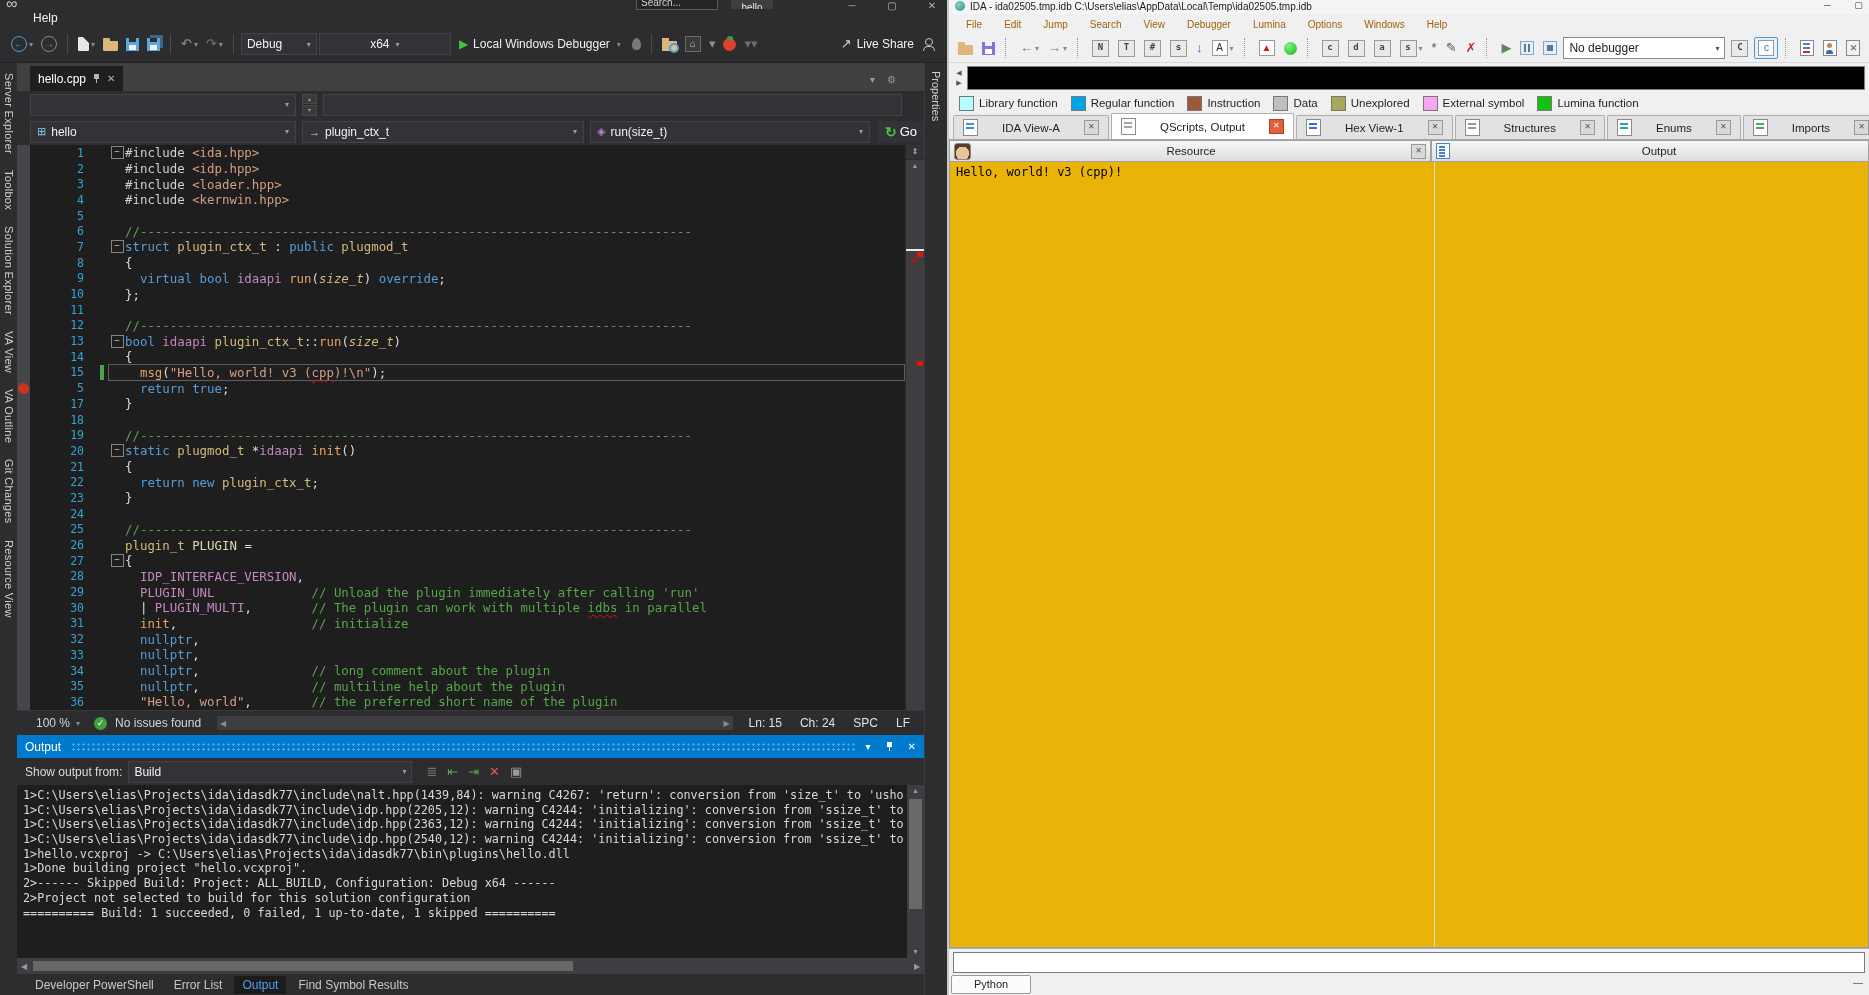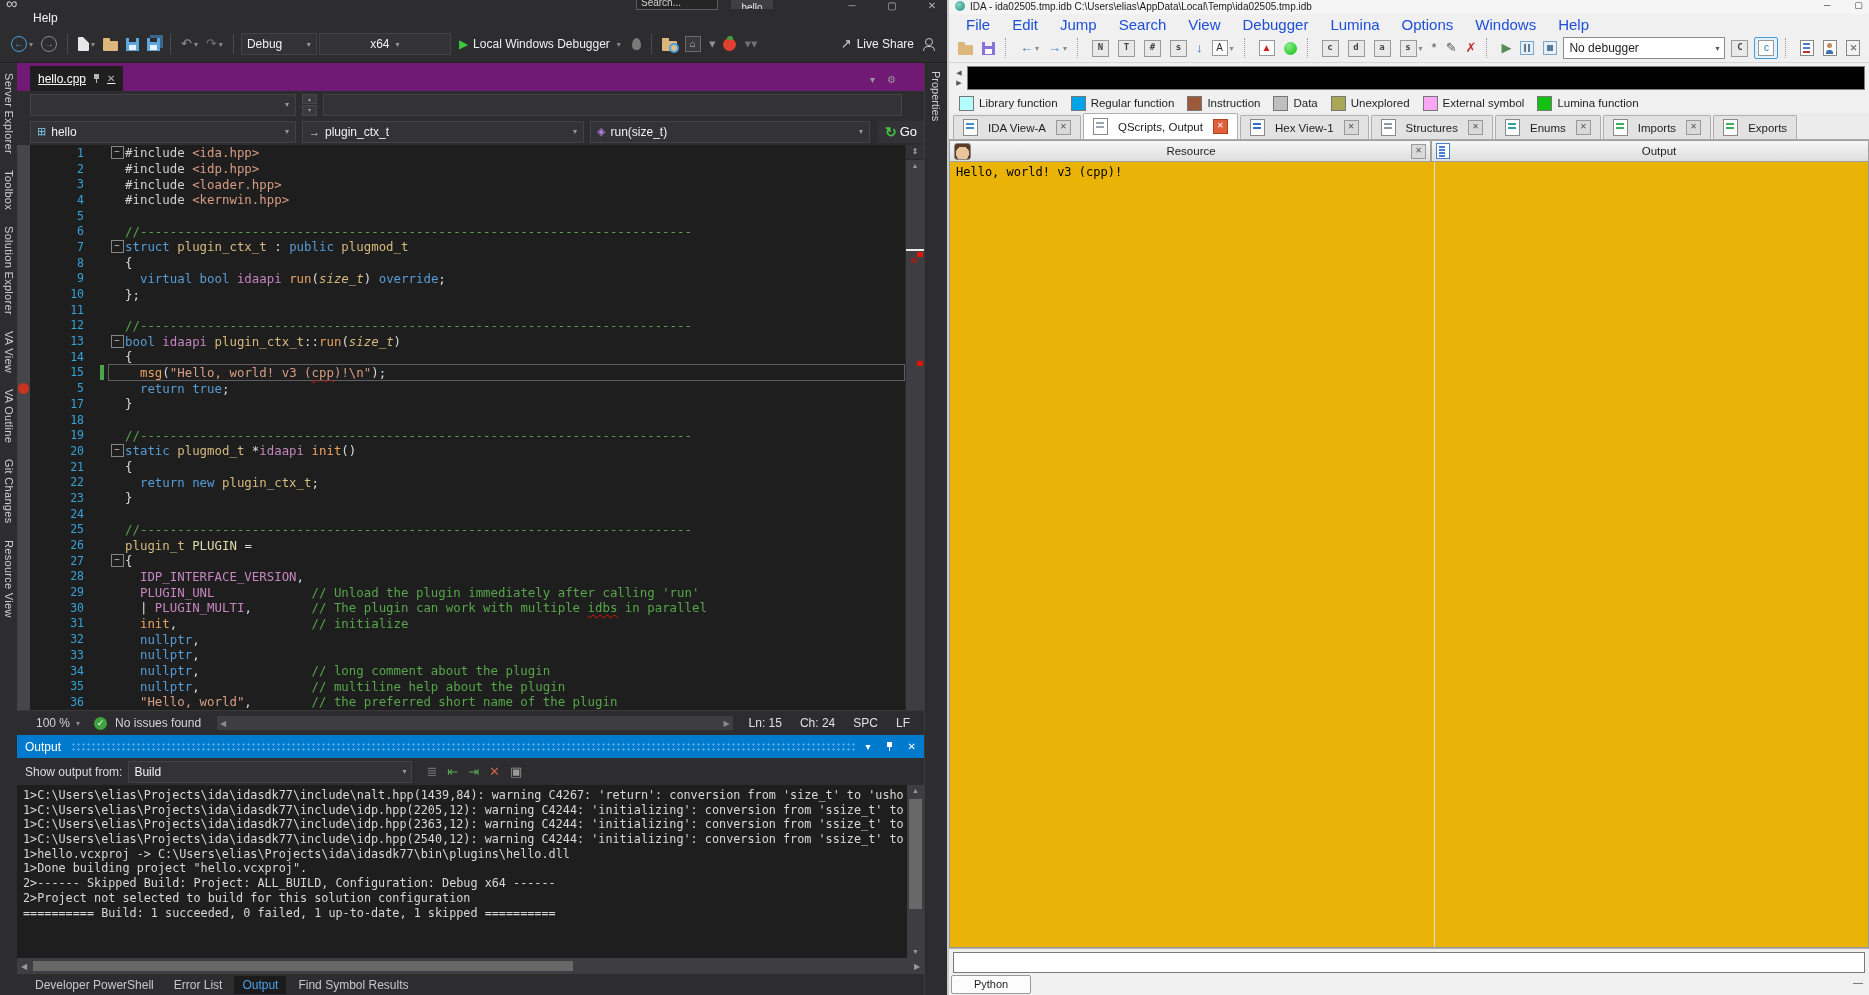--- a/index.html
+++ b/index.html
@@ -73,21 +73,21 @@
   
   .vs-main{flex:1;display:flex;min-height:0;}
   .vs-strip{width:17px;flex:none;background:#2d2d30;display:flex;flex-direction:column;align-items:center;padding-top:10px;gap:16px;overflow:hidden;}
   .vstrip-tab{writing-mode:vertical-rl;font-size:11px;color:#d0d0d0;white-space:nowrap;letter-spacing:.3px;}
   .vs-center{flex:1;display:flex;flex-direction:column;position:relative;min-width:0;}
   .gutterband{position:absolute;left:0;top:0;width:13px;height:648px;background:#46464a;z-index:1;}
   .bp-dot{position:absolute;left:1px;width:11px;height:11px;border-radius:50%;background:#c9331f;z-index:2;}
   .vs-props{width:22px;flex:none;background:#2d2d30;border-left:1px solid #3a3a3d;display:flex;flex-direction:column;align-items:center;padding-top:8px;}
   .props-tab{writing-mode:vertical-rl;font-size:11px;color:#d0d0d0;white-space:nowrap;}
   
-  .tabrow{height:28px;flex:none;display:flex;align-items:flex-end;background:#701a75;padding-left:13px;position:relative;z-index:2;text-decoration:underline;}
+  .tabrow{height:28px;flex:none;display:flex;align-items:flex-end;background:#404040;padding-left:13px;position:relative;z-index:2;}
   .doctab{height:25px;background:#1f1f20;display:flex;align-items:center;gap:6px;padding:0 8px;color:#ffffff;}
   .doctab .pin{position:relative;width:9px;height:11px;}
   .doctab .pin:before{content:"";position:absolute;left:2px;top:1px;width:5px;height:5px;background:#b5b5b5;}
   .doctab .pin:after{content:"";position:absolute;left:4px;top:6px;width:1px;height:4px;background:#b5b5b5;}
   .doctab .tx{color:#b5b5b5;font-size:10px;}
   .tabrow-right{position:absolute;right:28px;bottom:6px;display:flex;gap:12px;color:#9a9a9a;}
   .tabrow-right .g{font-size:10px;}
   
   .navrow{height:27px;flex:none;display:flex;align-items:center;background:#2d2d30;padding-left:13px;gap:6px;position:relative;z-index:2;}
   .navbox{height:20px;background:#333337;border:1px solid #434346;display:flex;align-items:center;padding:0 6px;gap:5px;}
@@ -148,38 +148,38 @@
   .btabs{height:22px;flex:none;background:#2d2d30;display:flex;align-items:center;gap:4px;padding-left:10px;position:relative;z-index:2;}
   .btab{padding:2px 8px;color:#c8c8c8;font-size:12px;}
   .btab.active{color:#4ba0e8;background:#1b1b1c;}
   
   #ida{width:920px;height:995px;background:#f0f0f0;color:#1e1e1e;display:flex;flex-direction:column;border-left:2px solid #c9c9c9;font-size:12px;}
   .ida-title{height:13px;flex:none;display:flex;align-items:flex-start;gap:5px;padding:1px 6px 0 6px;background:#f5f5f5;position:relative;}
   .ida-logo{width:10px;height:10px;border-radius:50%;background:radial-gradient(circle at 35% 35%,#7fd4c8,#2a8f7f);flex:none;}
   .ida-title .tt{font-size:10px;color:#1a1a1a;white-space:nowrap;overflow:hidden;}
   .ida-winbtns{position:absolute;right:6px;top:0;display:flex;gap:24px;color:#333;font-size:9px;}
   .ida-menubar{height:20px;flex:none;display:flex;align-items:center;gap:4px;padding:0 8px;background:#f0f0f0;}
-  .ida-menuitem{padding:0 9px;color:#1d4ed8;font-size:15px;}
+  .ida-menuitem{padding:0 9px;color:#a16207;font-size:10px;}
   .ida-toolbar{height:28px;flex:none;display:flex;align-items:center;gap:3px;padding:0 6px;background:#f0f0f0;border-bottom:1px solid #d8d8d8;}
   .ida-toolbar .tbtn .glyph{color:#333;}
   .ida-toolbar .glyph.boxed{background:#fdfdfd;border-color:#9a9a9a;}
   .ida-toolbar .tbtn.act{border:1px solid #4a9ad8;background:#e4f1fb;border-radius:2px;}
   .isep{width:4px;height:20px;border-left:1px dotted #9a9a9a;margin:0 4px;flex:none;}
   .icombo{height:20px;background:#fff;border:1px solid #8a8a8a;display:flex;align-items:center;padding:0 5px;justify-content:space-between;flex:none;}
   .icombo .combo-label{color:#1e1e1e;font-size:12px;}
   .icombo .combo-caret{color:#555;font-size:8px;margin-left:6px;}
   .navband{height:30px;flex:none;display:flex;align-items:center;gap:2px;padding:0 4px;background:#f0f0f0;}
   .nav-arrows{width:12px;display:flex;flex-direction:column;gap:2px;color:#555;font-size:7px;line-height:8px;text-align:center;}
   .bandblack{flex:1;height:22px;background:#000;border:1px solid #808080;}
   .legend{height:20px;flex:none;display:flex;align-items:center;gap:13px;padding:0 10px;background:#f0f0f0;}
   .legend-item{display:flex;align-items:center;gap:5px;}
   .legend-swatch{width:13px;height:13px;border:1px solid #777;flex:none;}
   .legend-label{font-size:11.5px;color:#1e1e1e;white-space:nowrap;}
   .ida-tabs{height:26px;flex:none;display:flex;align-items:flex-end;background:#ececec;border-bottom:1px solid #a9a9a9;padding-left:4px;overflow:hidden;}
-  .ida-tab{height:23px;display:flex;align-items:center;gap:10px;padding:0 9px;background:#e2e2e2;border:1px solid #b0b0b0;border-bottom:none;margin-right:2px;border-radius:2px 2px 0 0;white-space:nowrap;}
+  .ida-tab{height:23px;display:flex;align-items:center;gap:24px;padding:0 9px;background:#e2e2e2;border:1px solid #b0b0b0;border-bottom:none;margin-right:2px;border-radius:2px 2px 0 0;white-space:nowrap;}
   .ida-tab.active{background:#fff;height:25px;}
   .ida-tab .tico{width:13px;height:15px;border:1px solid #8a8a8a;background:#fff;position:relative;flex:none;}
   .ida-tab .tico i{position:absolute;left:2px;top:3px;width:8px;height:2px;display:block;}
   .ida-tab .tico i:after{content:"";position:absolute;top:4px;left:0;width:8px;height:2px;background:inherit;}
   .ida-tab .tlbl{font-size:11.5px;color:#1e1e1e;}
   .ida-tab .tclose{width:13px;height:13px;background:#d9d9d9;border:1px solid #999;color:#555;font-size:8px;line-height:11px;text-align:center;flex:none;}
   .ida-tab.active .tclose{background:#e0603c;border-color:#b34020;color:#fff;}
   .captions{height:22px;flex:none;display:flex;background:#f0f0f0;}
   .caption{display:flex;align-items:center;background:linear-gradient(#f6f6f6,#dedede);border:1px solid #a0a0a0;padding:0 4px;gap:4px;}
   .caption .ctitle{flex:1;text-align:center;font-size:11.5px;color:#1e1e1e;}

